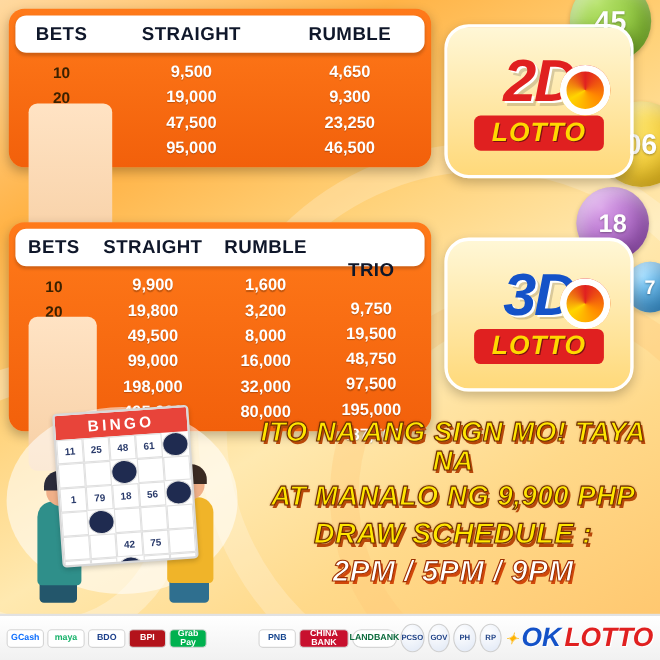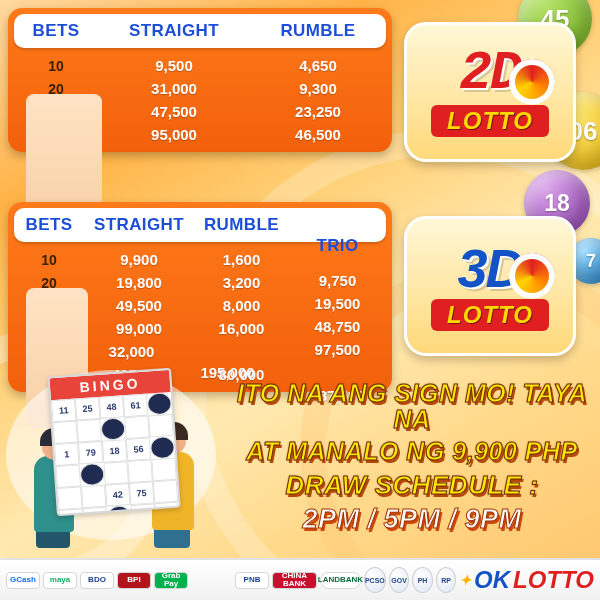--- a/index.html
+++ b/index.html
@@ -55,21 +55,21 @@
     background: #fff;
     border-radius: 10px;
     display: flex;
     height: 34px;
     align-items: center;
     box-shadow: 0 2px 3px rgba(0,0,0,.18);
   }
   .thead div {
     text-align: center;
     font-weight: bold;
-    color: #1d4ed8;
+    color: #0f172a;
     font-size: 17px;
     letter-spacing: .4px;
   }
   .trow {
     display: flex;
     height: 23px;
     align-items: center;
   }
   .trow div {
     text-align: center;
@@ -112,21 +112,21 @@
     display: flex; flex-direction: column;
     align-items: center; justify-content: center;
   }
   .lb2d { left: 404px; top: 22px; width: 172px; height: 140px; }
   .lb3d { left: 404px; top: 216px; width: 172px; height: 140px; }
   .lb-main {
     font-size: 54px; font-weight: bold; font-style: italic;
     letter-spacing: -2px;
     line-height: 1;
   }
-  .lb2d .lb-main { color: #e02020; text-shadow: 2px 2px 0 #fff, 4px 4px 0 rgba(0,0,0,.15); font-family: Liberation Mono, monospace; }
+  .lb2d .lb-main { color: #e02020; text-shadow: 2px 2px 0 #fff, 4px 4px 0 rgba(0,0,0,.15); }
   .lb3d .lb-main { color: #1452c8; text-shadow: 2px 2px 0 #fff, 4px 4px 0 rgba(0,0,0,.15); }
   .lb-sub {
     margin-top: 4px;
     padding: 2px 16px;
     border-radius: 6px;
     font-size: 24px; font-weight: bold; font-style: italic;
     color: #ffd800;
     letter-spacing: 1px;
     text-shadow: 1px 1px 0 rgba(0,0,0,.45);
   }
@@ -289,21 +289,21 @@
     </div>
     <div class="rows-wrap">
       <div class="betcol-bg betbg"></div>
       <div class="trow">
         <div class="c0 betcell">10</div>
         <div class="c1">9,500</div>
         <div class="c2">4,650</div>
       </div>
       <div class="trow">
         <div class="c0 betcell">20</div>
-        <div class="c1">31,000</div>
+        <div class="c1">19,000</div>
         <div class="c2">9,300</div>
       </div>
       <div class="trow">
         <div class="c0 betcell">50</div>
         <div class="c1">47,500</div>
         <div class="c2">23,250</div>
       </div>
       <div class="trow">
         <div class="c0 betcell">100</div>
         <div class="c1">95,000</div>
@@ -340,20 +340,21 @@
         <div class="c3">48,750</div>
       </div>
       <div class="trow">
         <div class="c0 betcell">100</div>
         <div class="c1">99,000</div>
         <div class="c2">16,000</div>
         <div class="c3">97,500</div>
       </div>
       <div class="trow">
         <div class="c0 betcell">200</div>
+        <div class="c1">198,000</div>
         <div class="c2">32,000</div>
         <div class="c3">195,000</div>
       </div>
       <div class="trow">
         <div class="c0 betcell">500</div>
         <div class="c1">495,000</div>
         <div class="c2">80,000</div>
         <div class="c3">487,500</div>
       </div>
     </div>

